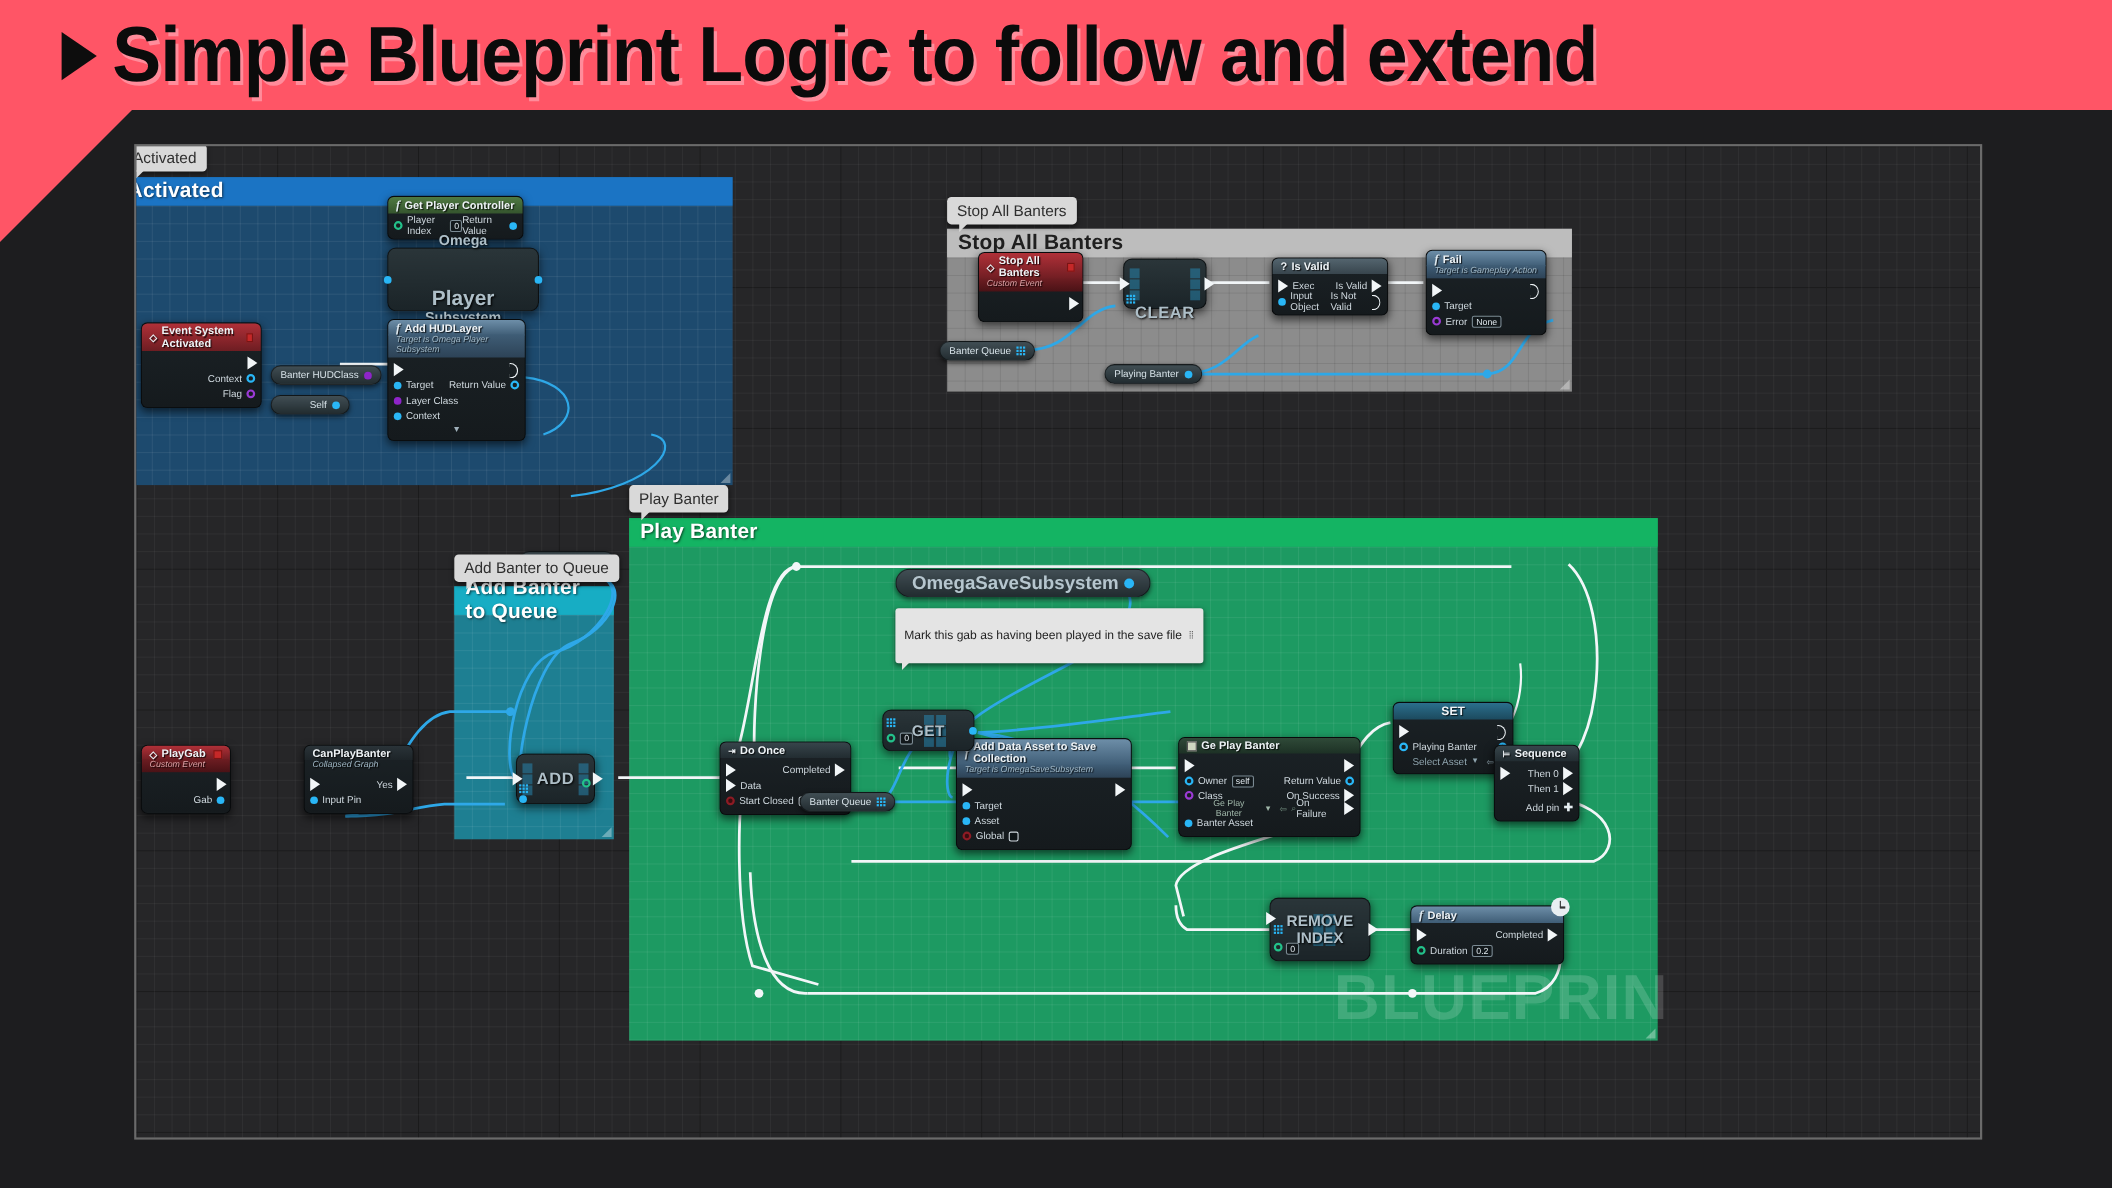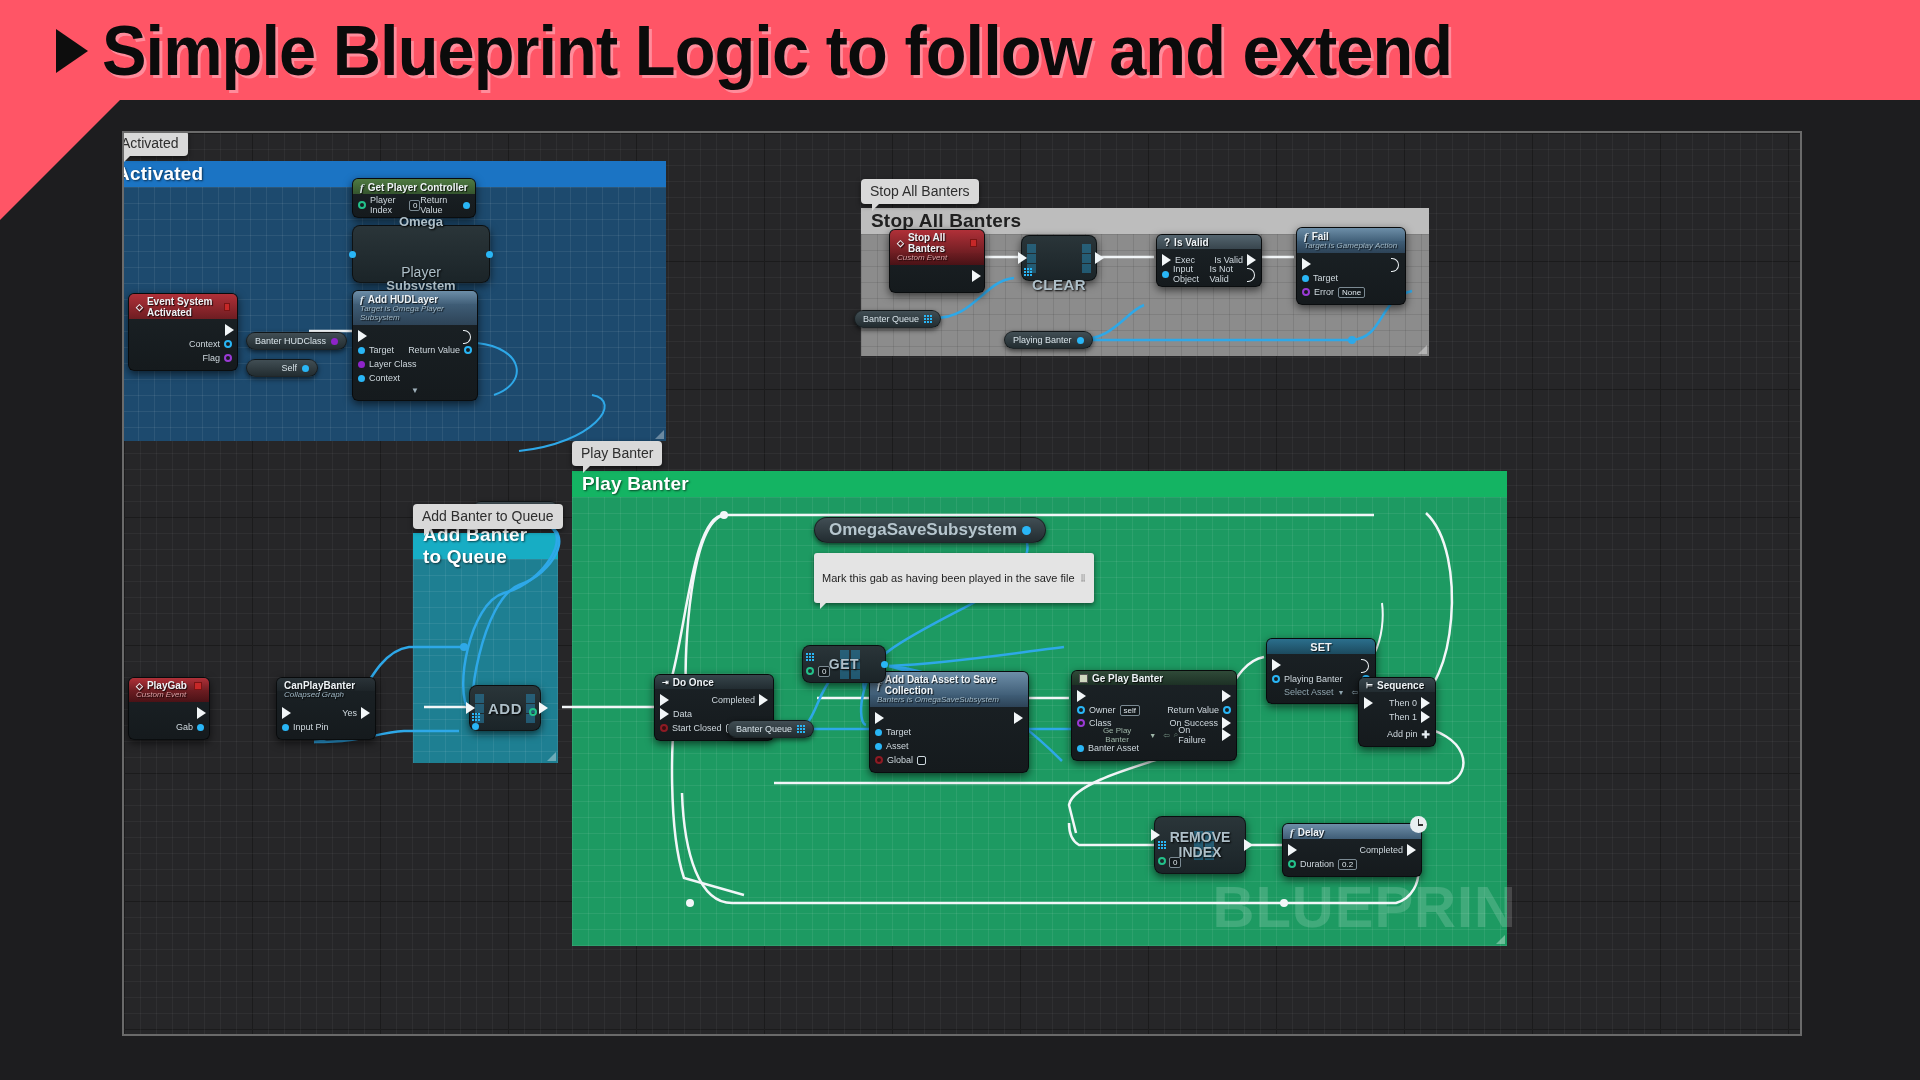--- a/index.html
+++ b/index.html
@@ -211,21 +211,21 @@
             <span>Return Value</span>
           <i class="pin blue"></i>
           </span>
       </div>
     </div>
   </div>
 
   <div class="bignode" style="left:228px; top:92px; width:138px; height:58px;">
     <div style="position:absolute;inset:0;display:flex;flex-direction:column;align-items:center;justify-content:center;line-height:1.05;">
       <span style="font-size:13px;font-weight:bold;color:#aebfc8;text-shadow:1px 1px 2px #000;">Omega</span>
-      <span style="font-size:14px;font-weight:normal;color:#aebfc8;text-shadow:1px 1px 2px #000;margin-top:36px;">Player</span>
+      <span style="font-size:19px;font-weight:bold;color:#aebfc8;text-shadow:1px 1px 2px #000;margin-top:36px;">Player</span>
       <span style="font-size:13px;font-weight:bold;color:#aebfc8;text-shadow:1px 1px 2px #000;">Subsystem</span>
     </div>
     <i class="pin blue" style="position:absolute;left:-4px;top:25px;"></i>
     <i class="pin blue" style="position:absolute;right:-4px;top:25px;"></i>
   </div>
 
   <div class="node" style="left:4px; top:160px; width:110px;">
     <div class="hdr" style="background:linear-gradient(180deg,#b03038,#6e1d22);">
       <span style="font-size:9px;">◇</span>
       <span>Event System Activated</span>
@@ -660,21 +660,21 @@
           </span>
       </div>
     </div>
   </div>
 
   <div class="node" style="left:745px; top:538px; width:160px;">
     <div class="hdr" style="background:linear-gradient(180deg,#6d8ea8,#3f5d76);padding-bottom:0;">
       <span class="fn-i">f</span>
       <span>Add Data Asset to Save Collection</span>
     </div>
-    <div class="sub" style="background:linear-gradient(180deg,#3f5d76,#2d4357);margin-top:-1px;">Banters is OmegaSaveSubsystem</div>
+    <div class="sub" style="background:linear-gradient(180deg,#3f5d76,#2d4357);margin-top:-1px;">Target is OmegaSaveSubsystem</div>
     <div class="bdy">
       <div class="row">
         <span class="lf">
             <i class="exec"></i>
           </span>
         <span class="rt">
             <i class="exec"></i>
           </span>
       </div>
       <div class="row">

